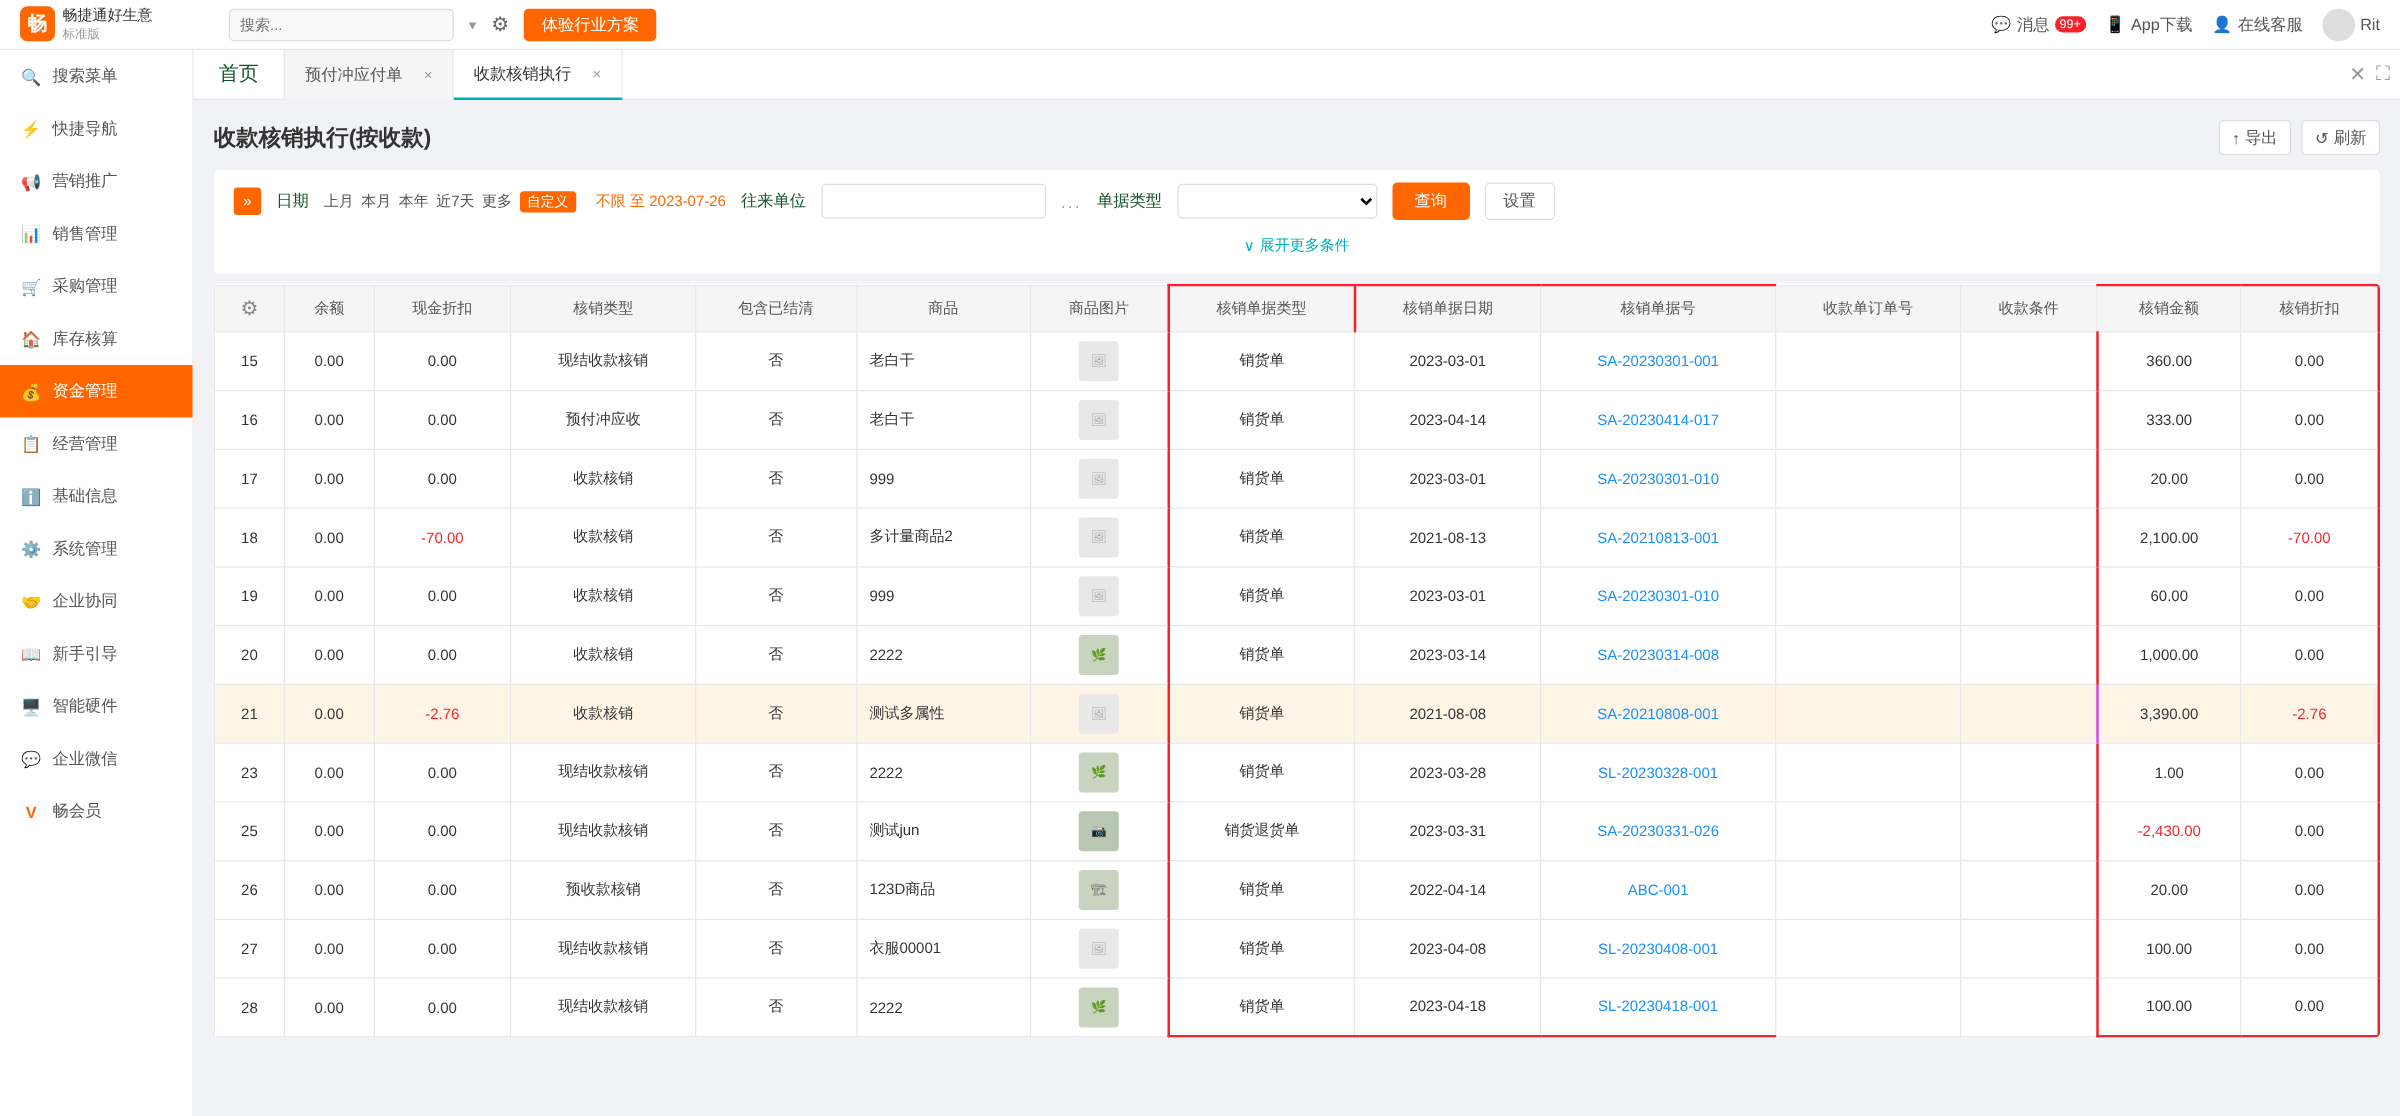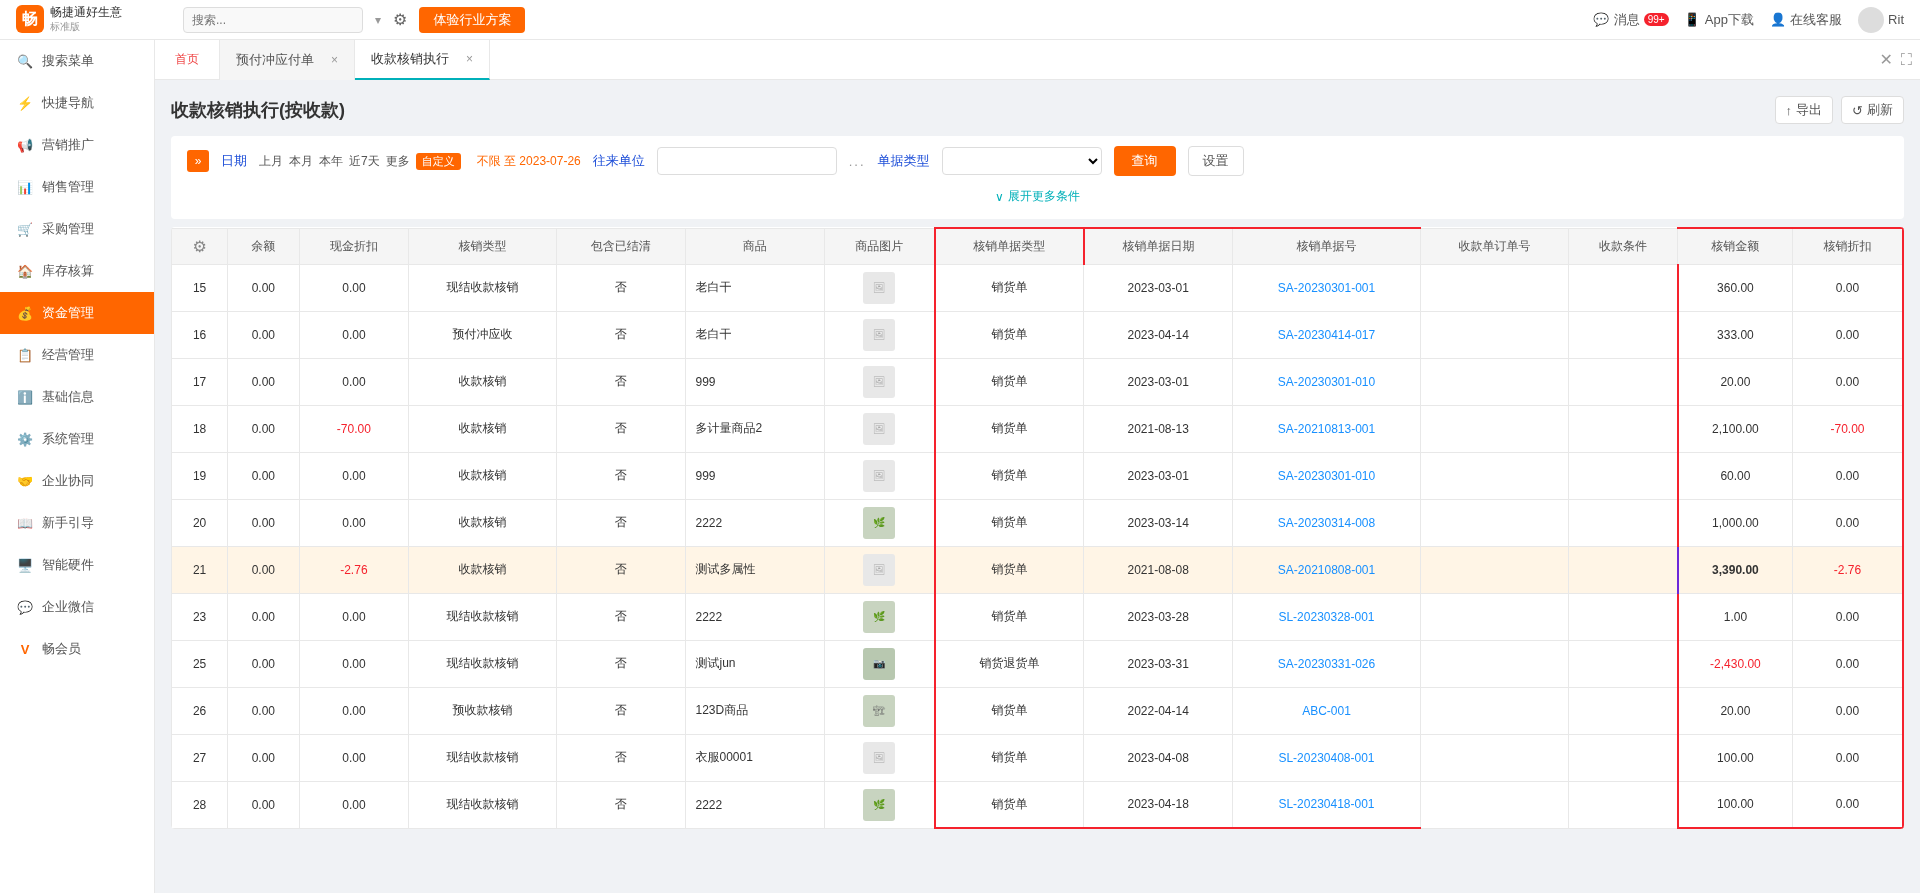--- a/index.html
+++ b/index.html
@@ -27,39 +27,39 @@
     .sidebar { width: 155px; background: #fff; border-right: 1px solid #e8e8e8; display: flex; flex-direction: column; flex-shrink: 0; }
     .sidebar-item { display: flex; align-items: center; gap: 8px; padding: 12px 16px; cursor: pointer; color: #555; font-size: 13px; }
     .sidebar-item.active { background: #ff6600; color: #fff; border-radius: 0; }
     .sidebar-icon { width: 18px; height: 18px; display: flex; align-items: center; justify-content: center; flex-shrink: 0; }
 
     
     .content-area { flex: 1; display: flex; flex-direction: column; background: #f0f2f5; overflow: hidden; }
 
     
     .tab-bar { height: 40px; background: #fff; border-bottom: 1px solid #e8e8e8; display: flex; align-items: center; padding: 0 0 0 0; flex-shrink: 0; }
-    .tab-home { padding: 0 20px; height: 40px; display: flex; align-items: center; color: #ef4444; font-size: 12px; border-right: 1px solid #e8e8e8; cursor: pointer; }
+    .tab-home { padding: 0 20px; height: 40px; display: flex; align-items: center; color: #14532d; font-size: 16px; border-right: 1px solid #e8e8e8; cursor: pointer; }
     .tab-item { padding: 0 16px; height: 40px; display: flex; align-items: center; gap: 17px; color: #555; font-size: 13px; border-right: 1px solid #e8e8e8; cursor: pointer; background: #f5f5f5; }
     .tab-item.active { background: #fff; color: #333; border-bottom: 2px solid #00b0b9; }
     .tab-close { color: #999; font-size: 12px; cursor: pointer; }
     .tab-bar-right { margin-left: auto; display: flex; align-items: center; padding-right: 8px; gap: 8px; }
 
     
     .page-content { flex: 1; padding: 16px; overflow-y: auto; }
     .page-header { display: flex; align-items: center; justify-content: space-between; margin-bottom: 12px; }
     .page-title { font-size: 18px; font-weight: bold; color: #333; }
     .page-header-actions { display: flex; gap: 8px; }
     .btn-export { display: flex; align-items: center; gap: 4px; border: 1px solid #ddd; background: #fff; border-radius: 4px; padding: 4px 10px; font-size: 13px; cursor: pointer; color: #555; }
     .btn-refresh { display: flex; align-items: center; gap: 4px; border: 1px solid #ddd; background: #fff; border-radius: 4px; padding: 4px 10px; font-size: 13px; cursor: pointer; color: #555; }
 
     
     .filter-bar { background: #fff; border-radius: 4px; padding: 10px 16px; margin-bottom: 8px; display: flex; flex-direction: column; gap: 8px; }
     .filter-row { display: flex; align-items: center; gap: 12px; flex-wrap: wrap; }
     .filter-arrow { width: 22px; height: 22px; background: #ff6600; border-radius: 3px; color: #fff; display: flex; align-items: center; justify-content: center; cursor: pointer; font-size: 12px; flex-shrink: 0; }
-    .filter-label { color: #1d4ed8; font-size: 13px; flex-shrink: 0; }
+    .filter-label { color: #14532d; font-size: 13px; flex-shrink: 0; }
     .filter-date-links { display: flex; gap: 6px; align-items: center; }
     .filter-date-link { color: #555; font-size: 12px; cursor: pointer; }
     .filter-date-link.custom { color: #fff; background: #ff6600; border-radius: 3px; padding: 1px 6px; font-size: 11px; }
     .filter-date-limit { color: #ff6600; font-size: 12px; margin-left: 4px; }
     .filter-input { height: 28px; border: 1px solid #ddd; border-radius: 4px; padding: 0 8px; font-size: 12px; width: 180px; }
     .filter-select { height: 28px; border: 1px solid #ddd; border-radius: 4px; padding: 0 8px; font-size: 12px; width: 160px; background: #fff; }
     .filter-dots { color: #999; letter-spacing: 2px; }
     .btn-query { background: #ff6600; color: #fff; border: none; border-radius: 4px; padding: 5px 18px; font-size: 13px; cursor: pointer; height: 30px; }
     .btn-settings { background: #fff; color: #555; border: 1px solid #ddd; border-radius: 4px; padding: 5px 14px; font-size: 13px; cursor: pointer; height: 30px; }
     .expand-more { display: flex; align-items: center; gap: 4px; color: #00b0b9; font-size: 12px; cursor: pointer; justify-content: center; padding: 4px 0; }
@@ -377,21 +377,21 @@
     <td class="red">-2.76</td>
     <td>收款核销</td>
     <td>否</td>
     <td class="left">测试多属性</td>
     <td><div class="img-placeholder">🖼</div></td>
     <td style="border-left: 2px solid #f5222d;">销货单</td>
     <td style="">2021-08-08</td>
     <td class="link" style="border-right: 0;">SA-20210808-001</td>
     <td></td>
     <td></td>
-    <td class="" style="border-left: 2px solid #6d28d9; font-weight: bold;">3,390.00</td>
+    <td class="" style="border-left: 2px solid #d946ef;">3,390.00</td>
     <td class="red" style="border-right: 2px solid #f5222d;">-2.76</td>
   </tr>
                 <tr>
     <td>23</td>
     <td>0.00</td>
     <td class="">0.00</td>
     <td>现结收款核销</td>
     <td>否</td>
     <td class="left">2222</td>
     <td><div class="img-placeholder2">🌿</div></td>

